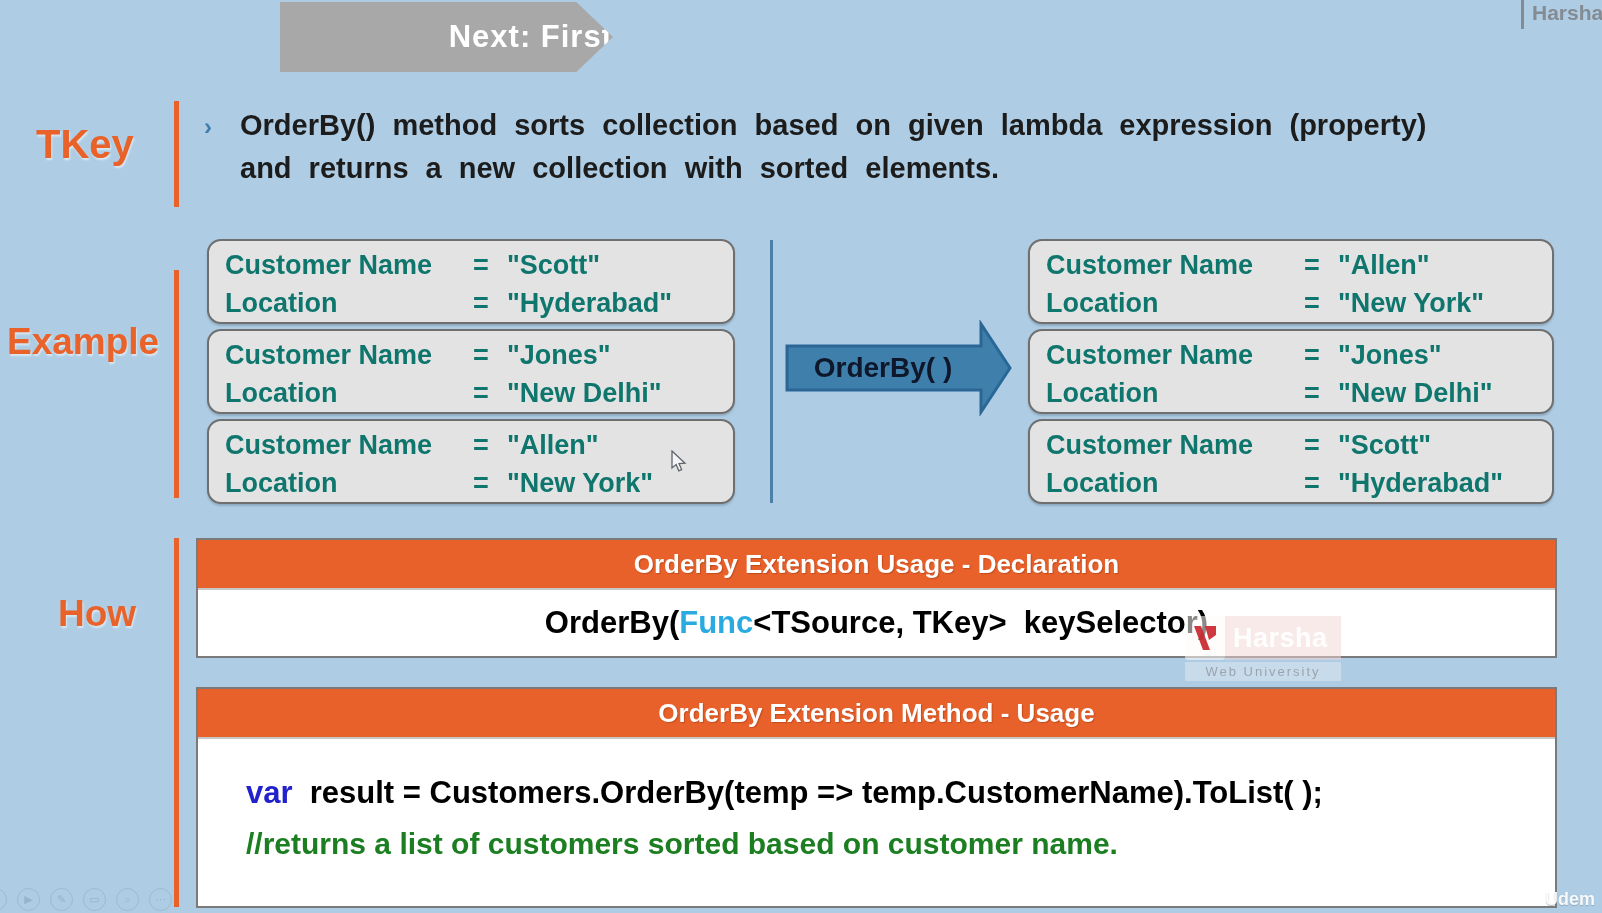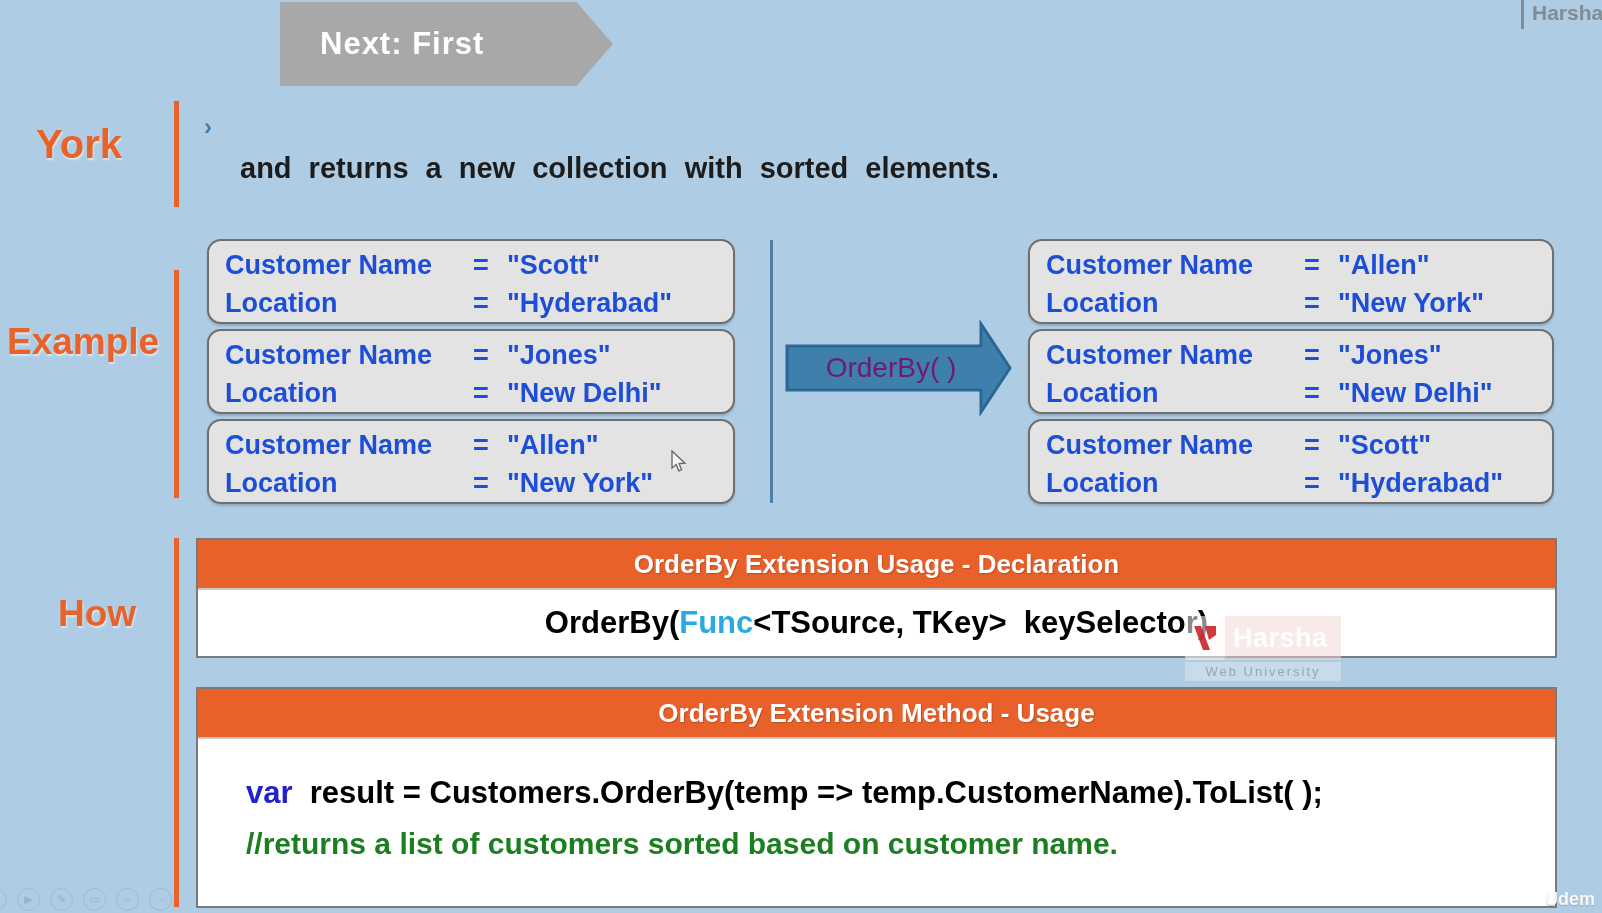--- a/index.html
+++ b/index.html
@@ -5,22 +5,22 @@
   * { margin:0; padding:0; box-sizing:border-box; }
   html,body { width:1602px; height:913px; overflow:hidden; }
   body { font-family:"Liberation Sans", sans-serif; }
   .slide { position:relative; width:1602px; height:913px; background:#aecde4; overflow:hidden; }
 
   
   .chev { position:absolute; display:flex; align-items:center; color:#fff; font-weight:bold; }
   .chev-blue { left:0; top:0; width:277px; height:78px; background:#0f72c8;
     clip-path:polygon(0 0, 84% 0, 100% 49%, 84% 100%, 0 100%); padding-left:26px; font-size:31px; }
   .chev-blue .t { border-bottom:3px solid #fff; padding-bottom:5px; letter-spacing:0.5px; }
-  .chev-gray { left:280px; top:2px; width:333px; height:84px; background:#a8a8a8;
-    clip-path:polygon(0 0, 89% 0, 100% 50%, 89% 100%, 0 100%); padding-left:40px; font-size:31px; letter-spacing:1px; }
+  .chev-gray { left:280px; top:2px; width:333px; height:70px; background:#a8a8a8;
+    clip-path:polygon(0 0, 89% 0, 100% 50%, 89% 100%, 0 100%); padding-left:40px; font-size:31px; letter-spacing:1px;justify-content:flex-end; }
 
   
   .hr-bar { position:absolute; left:1521px; top:0; width:3px; height:29px; background:#848b92; }
   .hr-top { position:absolute; left:1532px; top:1px; font-size:21px; font-weight:bold; color:#848b92; white-space:nowrap; }
 
   
   .sec-label { position:absolute; color:#e8622a; font-weight:bold; text-shadow:1px 2px 2px rgba(255,255,255,0.55); }
   .lbl-what { left:36px; top:122px; font-size:40px; }
   .lbl-example { left:7px; top:321px; font-size:37px; }
   .lbl-how { left:58px; top:593px; font-size:37px; }
@@ -31,32 +31,32 @@
 
   
   .bullet { position:absolute; left:204px; top:113px; color:#3f7fb0; font-size:24px; font-weight:bold; }
   .what-line { position:absolute; left:240px; font-size:29px; font-weight:bold; color:#1c1c1c; word-spacing:9px; white-space:nowrap; }
   .what-l1 { top:109px; }
   .what-l2 { top:152px; }
 
   
   .cust { position:absolute; width:528px; height:85px; background:#e3e3e3; border:2px solid #6f6f6f;
     border-radius:14px; padding:5px 0 0 16px; box-shadow:0 2px 2px rgba(90,110,130,0.35); }
-  .cust .row { display:flex; line-height:38px; font-size:27px; font-weight:bold; color:#1d4ed8; white-space:pre; }
+  .cust .row { display:flex; line-height:38px; font-size:27px; font-weight:bold; color:#0f766e; white-space:pre; }
   .cust .lbl { width:248px; }
   .cust .eq { width:34px; }
   .cust-r { width:526px; }
   .cust-r .lbl { width:258px; }
 
   .vline-blue { position:absolute; left:770px; top:240px; width:3px; height:263px; background:#4c80a6; }
 
   
   .ob-arrow { position:absolute; left:785px; top:320px; width:228px; height:96px; }
-  .ob-arrow .cap { position:absolute; left:8px; top:0; width:196px; height:96px; display:flex; align-items:center;
-    justify-content:center; color:#701a75; font-size:28px; font-weight:normal; }
+  .ob-arrow .cap { position:absolute; left:0; top:0; width:196px; height:96px; display:flex; align-items:center;
+    justify-content:center; color:#0f172a; font-size:28px; font-weight:bold; }
 
   
   .how-box { position:absolute; left:196px; width:1361px; background:#fff; border:2px solid #7a7a7a; }
   .decl-box { top:538px; height:120px; }
   .usage-box { top:687px; height:221px; }
   .how-header { height:50px; background:#e8602a; border-bottom:2px solid #c7c7c7; display:flex; align-items:center;
     justify-content:center; color:#fff; font-size:26px; font-weight:bold; text-shadow:1px 1px 1px rgba(120,40,0,0.35); }
   .code { white-space:pre; font-weight:bold; font-size:31px; color:#000; }
   .decl-body { height:66px; display:flex; align-items:center; justify-content:center; }
   .cyan { color:#29abe2; }
@@ -91,23 +91,24 @@
 
 <div class="slide">
 
   <div class="chev chev-gray">
     <span>Next: First</span>
   </div>
 
   <div class="hr-bar"></div>
   <div class="hr-top">Harsha</div>
 
-  <div class="sec-label lbl-what">York</div>
+  <div class="sec-label lbl-what">TKey</div>
   <div class="vdiv vdiv1"></div>
   <span class="bullet">›</span>
+  <div class="what-line what-l1">OrderBy() method sorts collection based on given lambda expression (property)</div>
   <div class="what-line what-l2">and returns a new collection with sorted elements.</div>
 
   <div class="sec-label lbl-example">Example</div>
   <div class="vdiv vdiv2"></div>
 
   <div class="cust" style="left:207px; top:239px;">
     <div class="row">
       <span class="lbl">Customer Name</span>
       <span class="eq">=</span>
       <span class="val">"Scott"</span>

